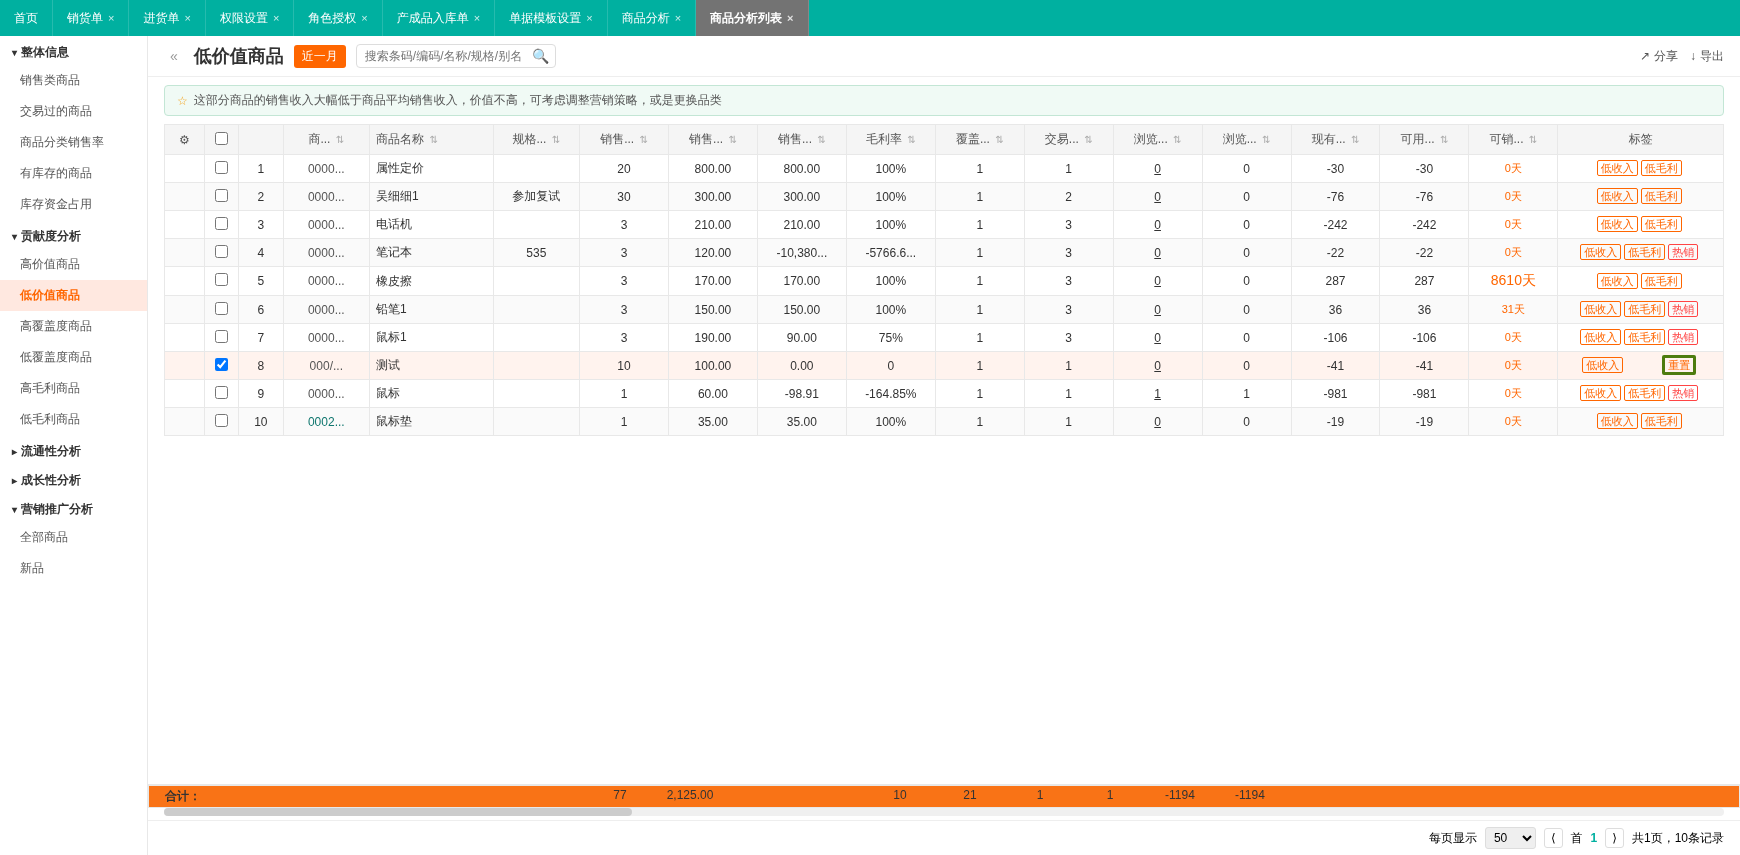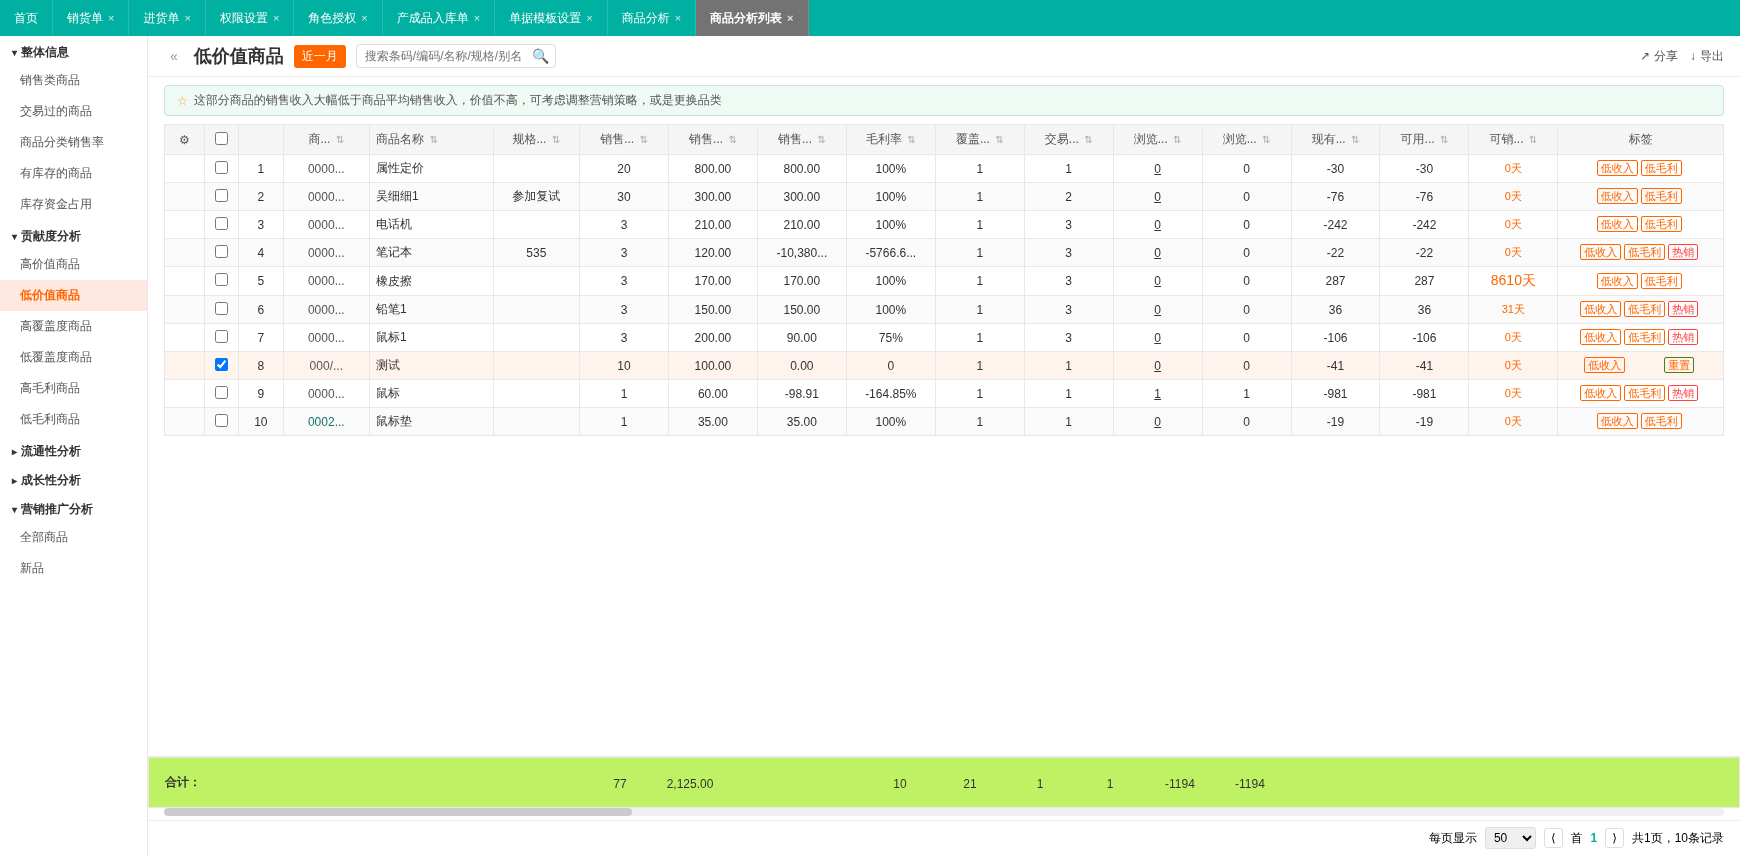--- a/index.html
+++ b/index.html
@@ -198,26 +198,26 @@
       text-align: center;
       color: #333;
       white-space: nowrap;
     }
     tbody tr.highlight-row { background: #fff3ee; }
     tbody tr:nth-child(even) { background: #fafafa; }
     tbody tr.highlight-row:nth-child(even) { background: #fff3ee; }
     
     
     .table-footer {
-      background: #bef264;
+      background: #f97316;
       border: 1px solid #e8e8e8;
       border-top: 2px solid #e8e8e8;
       display: flex;
-      align-items: flex-end;
-      padding: 16px 16px;
+      align-items: flex-start;
+      padding: 2px 16px;
       flex-shrink: 0;
       font-size: 12px;
     }
     .footer-label {
       color: #333;
       font-weight: bold;
       min-width: 80px;
     }
     .footer-cells {
       display: flex;
@@ -540,21 +540,21 @@
       <td><span style="color:#ff6600;font-size:11px;margin-right:3px;border:1px solid #ff6600;padding:1px 3px;border-radius:2px;">低收入</span><span style="color:#ff6600;font-size:11px;margin-right:3px;border:1px solid #ff6600;padding:1px 3px;border-radius:2px;">低毛利</span><span style="color:#ff4444;font-size:11px;margin-right:3px;border:1px solid #ff4444;padding:1px 3px;border-radius:2px;">热销</span></td>
     </tr>
             <tr>
       <td></td>
       <td><input type="checkbox" style=""></td>
       <td>7</td>
       <td style="color:#555;">0000...</td>
       <td style="text-align:left;">鼠标1</td>
       <td></td>
       <td>3</td>
-      <td>200.00</td>
+      <td>190.00</td>
       <td>90.00</td>
       <td>75%</td>
       <td>1</td>
       <td>3</td>
       <td><span style="text-decoration:underline;cursor:pointer;">0</span></td>
       <td>0</td>
       <td>-106</td>
       <td>-106</td>
       <td><span style="color:#ff6600;font-size:11px;">0天</span></td>
       <td><span style="color:#ff6600;font-size:11px;margin-right:3px;border:1px solid #ff6600;padding:1px 3px;border-radius:2px;">低收入</span><span style="color:#ff6600;font-size:11px;margin-right:3px;border:1px solid #ff6600;padding:1px 3px;border-radius:2px;">低毛利</span><span style="color:#ff4444;font-size:11px;margin-right:3px;border:1px solid #ff4444;padding:1px 3px;border-radius:2px;">热销</span></td>
@@ -570,21 +570,21 @@
       <td>100.00</td>
       <td>0.00</td>
       <td>0</td>
       <td>1</td>
       <td>1</td>
       <td><span style="text-decoration:underline;cursor:pointer;">0</span></td>
       <td>0</td>
       <td>-41</td>
       <td>-41</td>
       <td><span style="color:#ff6600;font-size:11px;">0天</span></td>
-      <td><span style="color:#ff6600;font-size:11px;margin-right:3px;border:1px solid #ff6600;padding:1px 3px;border-radius:2px;">低收入</span><span style="color:#ff6600;font-size:11px;margin-right:3px;border:1px solid #4d7c0f;padding:1px 3px;border-radius:2px;margin-left:36px;">重置</span></td>
+      <td><span style="color:#ff6600;font-size:11px;margin-right:3px;border:1px solid #ff6600;padding:1px 3px;border-radius:2px;">低收入</span><span style="color:#ff6600;font-size:11px;margin-right:3px;border:3px solid #4d7c0f;padding:1px 3px;border-radius:2px;margin-left:36px;">重置</span></td>
     </tr>
             <tr>
       <td></td>
       <td><input type="checkbox" style=""></td>
       <td>9</td>
       <td style="color:#555;">0000...</td>
       <td style="text-align:left;">鼠标</td>
       <td></td>
       <td>1</td>
       <td>60.00</td>

